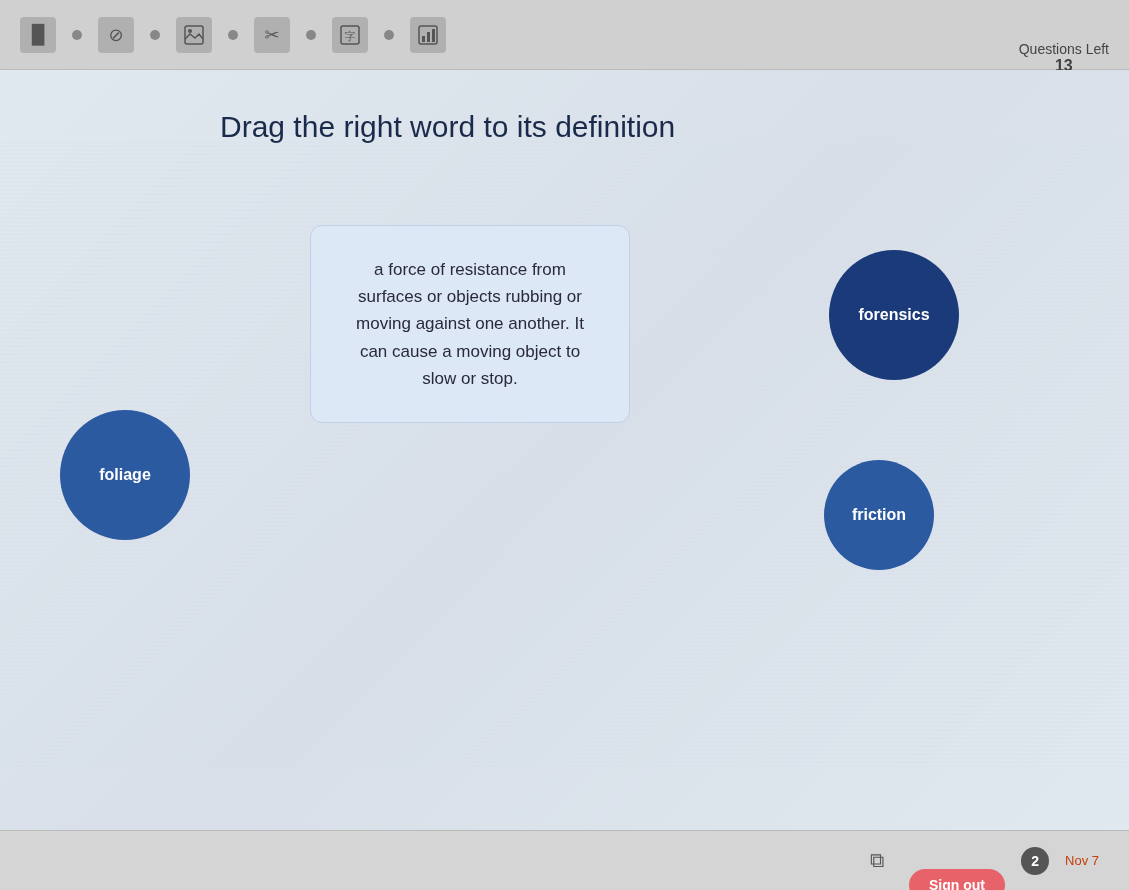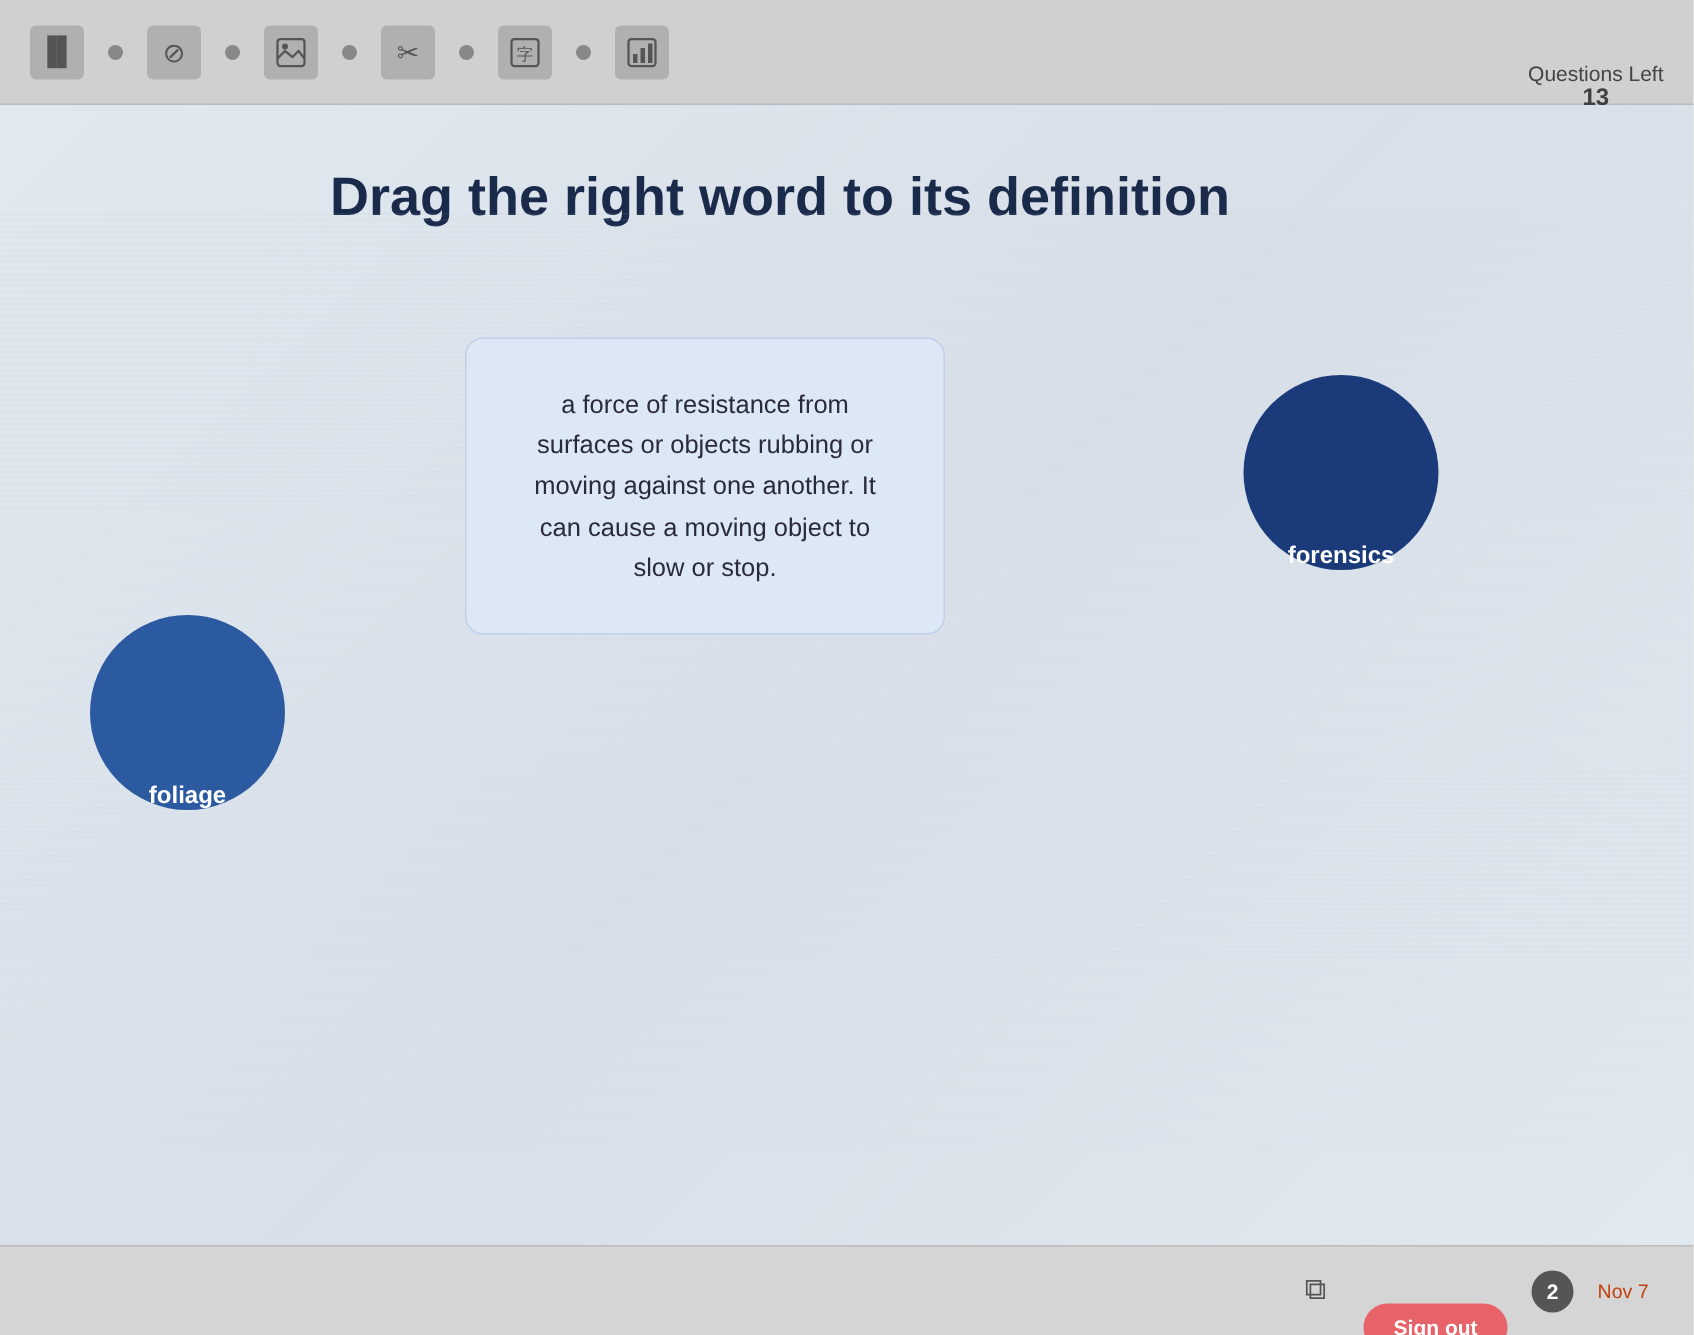--- a/index.html
+++ b/index.html
@@ -78,22 +78,22 @@
       position: absolute;
       top: 70px;
       left: 0;
       right: 0;
       bottom: 60px;
       background: linear-gradient(135deg, #e0e8f0 0%, #d8dfe8 50%, #e0e8f0 100%);
       padding: 40px 60px;
     }
 
     .page-title {
-      font-size: 36px;
-      font-weight: bold;
+      font-size: 30px;
+      font-weight: normal;
       color: #1a2a4a;
       margin-bottom: 50px;
       margin-left: 160px;
     }
 
     
     .definition-box {
       position: absolute;
       top: 155px;
       left: 310px;
@@ -109,21 +109,21 @@
       font-size: 17px;
       color: #2a2a3a;
       line-height: 1.6;
     }
 
     
     .word-circle {
       position: absolute;
       border-radius: 50%;
       display: flex;
-      align-items: flex-end;
+      align-items: center;
       justify-content: center;
       cursor: grab;
     }
 
     .word-circle span {
       font-size: 16px;
       font-weight: bold;
       color: white;
       text-align: center;
     }
@@ -284,20 +284,23 @@
   </div>
 
   <div class="word-circle circle-foliage">
     <span>foliage</span>
   </div>
 
   <div class="word-circle circle-forensics">
     <span>forensics</span>
   </div>
 
+  <div class="word-circle circle-friction">
+    <span>friction</span>
+  </div>
 </div>
 
 <div class="bottom-bar">
   <div class="screen-icon">⧉</div>
   <button class="sign-out-btn">Sign out</button>
   <div class="help-badge">2</div>
   <span class="date-text">Nov 7</span>
 </div>
 
 </body></html>

